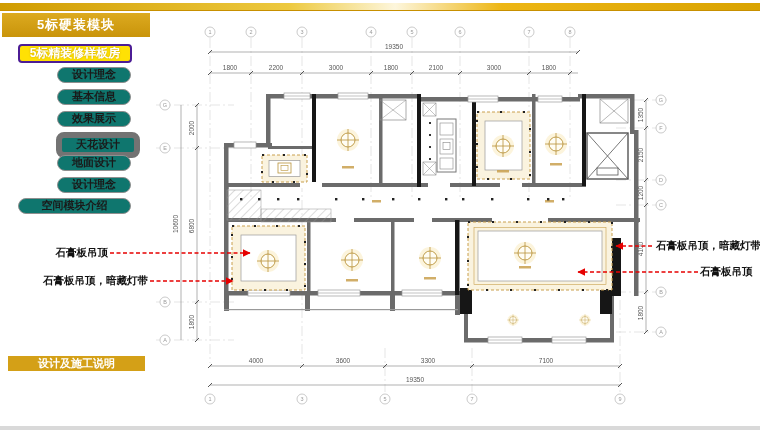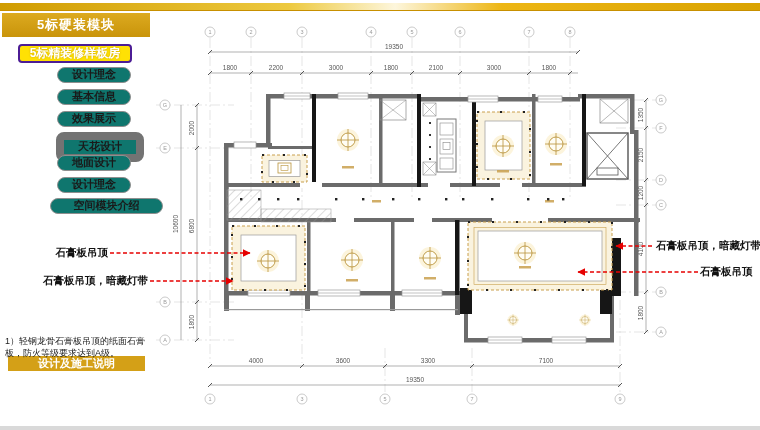--- a/index.html
+++ b/index.html
@@ -12,22 +12,22 @@
   
   .module-box{position:absolute;left:2px;top:13px;width:148px;height:24px;
     background:linear-gradient(180deg,#dcaa20,#c9940a);color:#fff;font-size:13px;font-weight:bold;
     display:flex;align-items:center;justify-content:center;letter-spacing:1px;}
   .submodule-box{position:absolute;left:18px;top:44px;width:110px;height:15px;
     background:#ffe104;border:2px solid #4c1d95;border-radius:4px;color:#fff;font-size:12px;
     font-weight:bold;display:flex;align-items:center;justify-content:center;text-shadow:0 0 2px #c9a000;}
   .menu-item{position:absolute;left:57px;width:72px;height:14px;background:#0f766e;
     border:1px solid #8f8f8f;border-radius:8px;color:#1a1a1a;font-size:11px;font-weight:bold;
     display:flex;align-items:flex-end;justify-content:center;cursor:pointer;}
-  .menu-item.active{border:8px solid #737373;left:56px;}
-  .menu-item.wide{left:18px;width:111px;margin-left:32px;}
+  .menu-item.active{border:6px solid #737373;left:56px;}
+  .menu-item.wide{left:18px;width:111px;}
   
   .notes-title{position:absolute;left:8px;top:318px;width:137px;height:15px;background:#d4a017;
     color:#fff;font-size:11px;font-weight:bold;display:flex;align-items:center;justify-content:center;margin-top:38px;}
   .notes-body{position:absolute;left:5px;top:336px;width:152px;font-size:9px;line-height:11.5px;color:#222;}
   .notes-body div{margin:0 0 1px 0;}
   
   .anno{position:absolute;font-size:10.5px;font-weight:bold;color:#111;white-space:nowrap;}
   .bottom-strip{position:absolute;left:0;top:426px;width:760px;height:4px;background:#d9d9d9;}
   svg{position:absolute;left:0;top:0;}
   svg text{font-family:"Liberation Sans","DejaVu Sans",sans-serif;}
@@ -408,21 +408,20 @@
     <span>设计理念</span>
   </div>
 <div class="menu-item wide" style="top:198px">
     <span>空间模块介绍</span>
   </div>
 
 <div class="notes-title">
   <span>设计及施工说明</span>
 </div>
 <div class="notes-body">
-  <div>1）轻钢龙骨石膏板吊顶的纸面石膏板，防火等级要求达到A级。</div>
 </div>
 
 <div class="anno" style="left:28px;top:246px;width:80px;text-align:right">石膏板吊顶</div>
 <div class="anno" style="left:14px;top:274px;width:134px;text-align:right">石膏板吊顶，暗藏灯带</div>
 <div class="anno" style="left:656px;top:239px">石膏板吊顶，暗藏灯带</div>
 <div class="anno" style="left:700px;top:265px">石膏板吊顶</div>
 
 <div class="bottom-strip"></div>
 
 </body></html>

